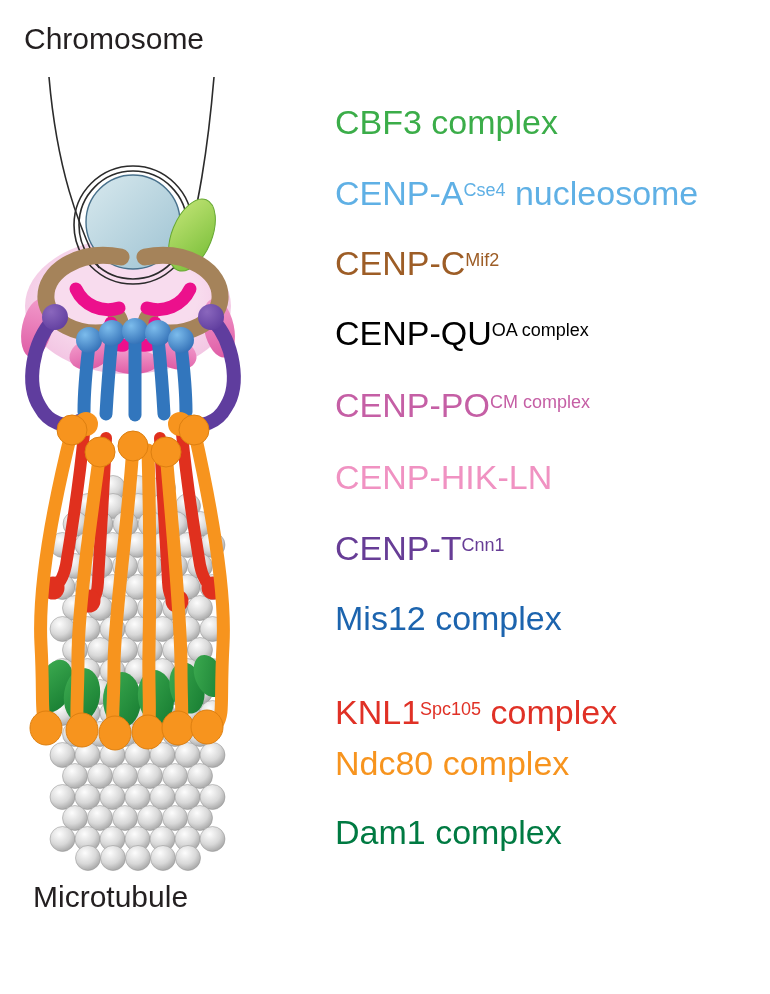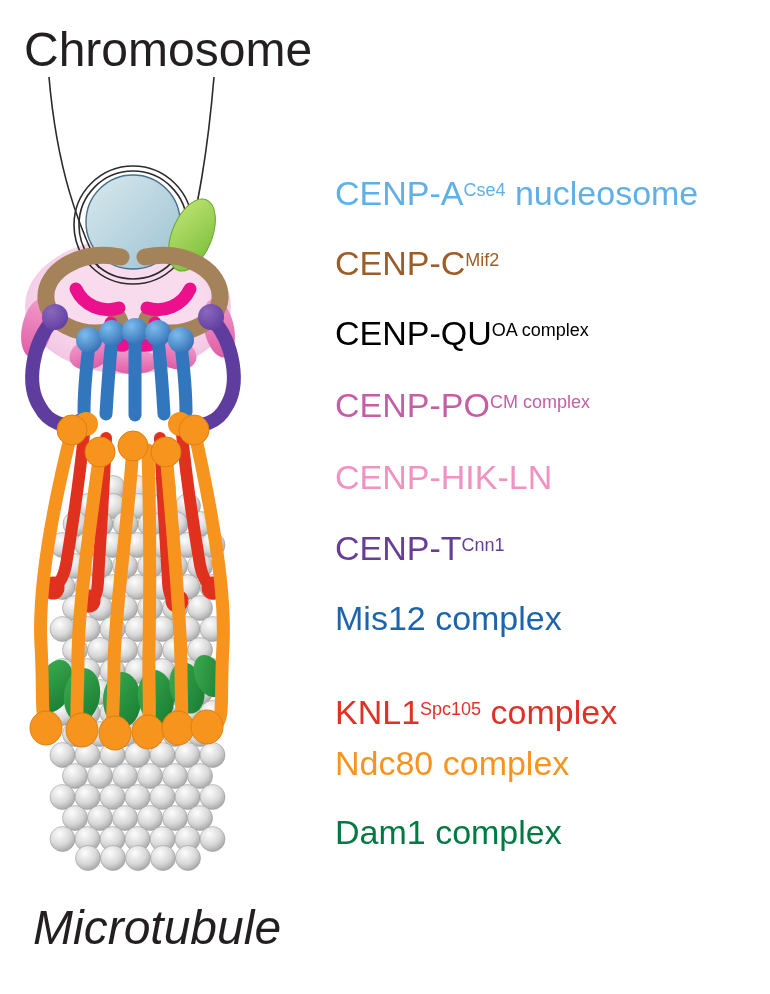--- a/index.html
+++ b/index.html
@@ -6,25 +6,25 @@
   .page{
     position:relative;
     width:770px;height:994px;
     background:#ffffff;
     font-family:"Liberation Sans", sans-serif;
     overflow:hidden;
   }
   .heading{
     position:absolute;
     color:var(--text_color,#231f20);
-    font-size:48px;
+    font-size:30px;
     white-space:nowrap;
   }
   #chromosome-title{left:24px;top:22px;}
-  #microtubule-title{left:33px;top:900px;font-style:italic;}
+  #microtubule-title{left:33px;top:880px;}
   .legend{position:absolute;left:0;top:0;width:770px;height:994px;}
   .legend-item{
     position:absolute;
     left:335px;
     font-size:34px;
     line-height:44px;
     white-space:nowrap;
   }
   .legend-item sup{
     font-size:18px;
@@ -309,20 +309,23 @@
         <ellipse cx="207" cy="727" rx="16" ry="17"></ellipse>
       </g>
     </g>
   </svg>
 
   <div id="chromosome-title" class="heading">Chromosome</div>
 
   <div id="microtubule-title" class="heading">Microtubule</div>
 
   <div class="legend">
+    <div class="legend-item" style="top: 100px; color: rgb(59, 173, 73);">
+      <span>CBF3 complex</span><sup></sup><span></span>
+    </div>
     <div class="legend-item" style="top: 171px; color: rgb(95, 176, 229);">
       <span>CENP-A</span><sup>Cse4</sup><span> nucleosome</span>
     </div>
     <div class="legend-item" style="top: 241px; color: rgb(157, 93, 38);">
       <span>CENP-C</span><sup>Mif2</sup><span></span>
     </div>
     <div class="legend-item" style="top: 311px; color: #000000;">
       <span>CENP-QU</span><sup>OA complex</sup><span></span>
     </div>
     <div class="legend-item" style="top: 455px; color: rgb(240, 146, 194);">

